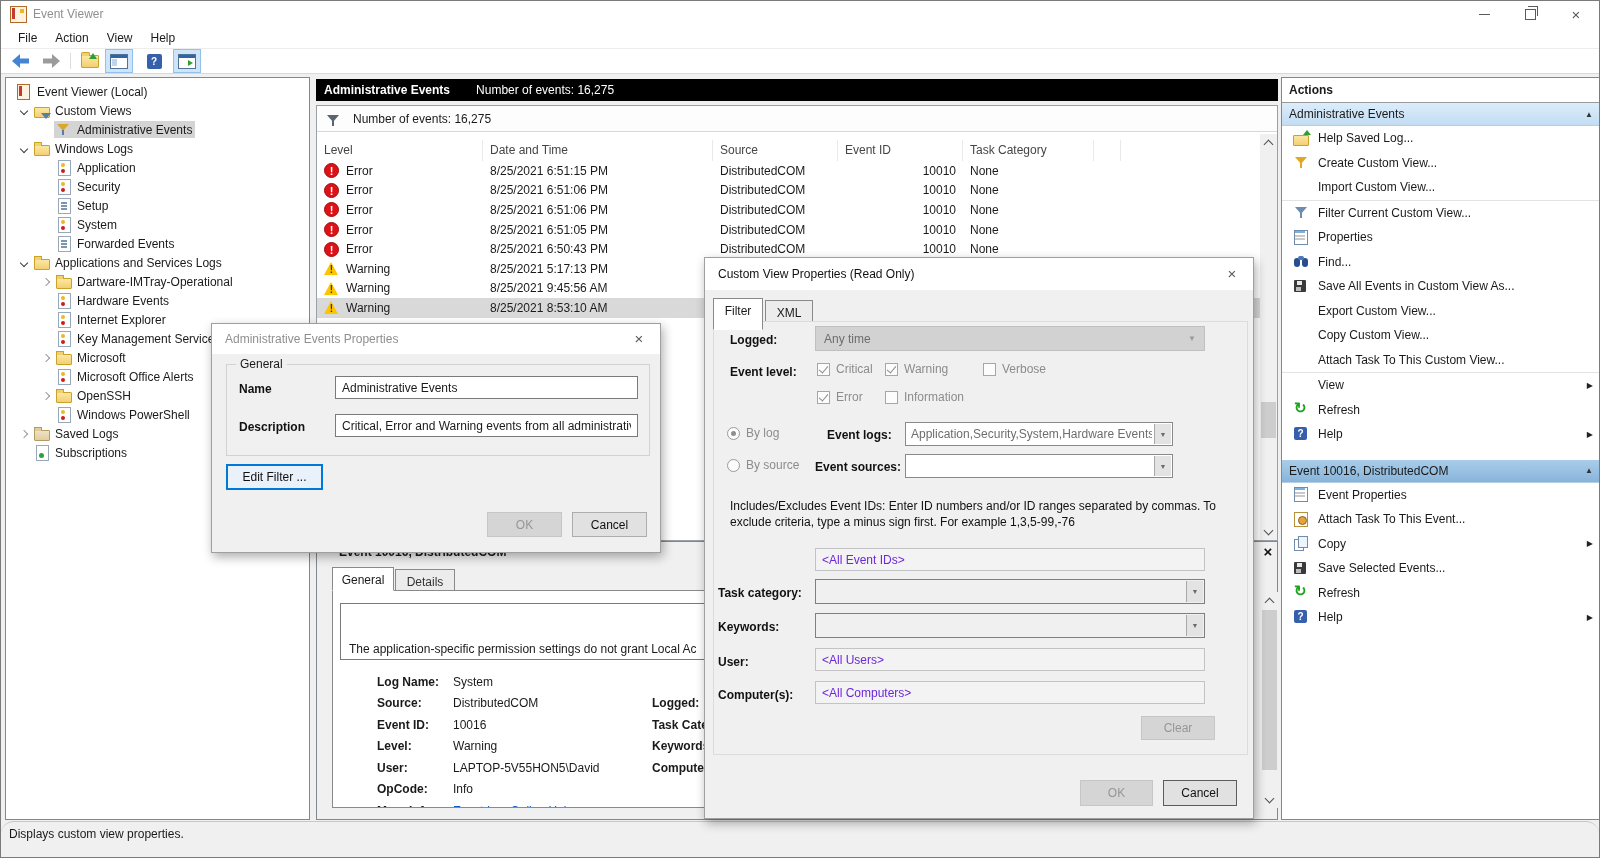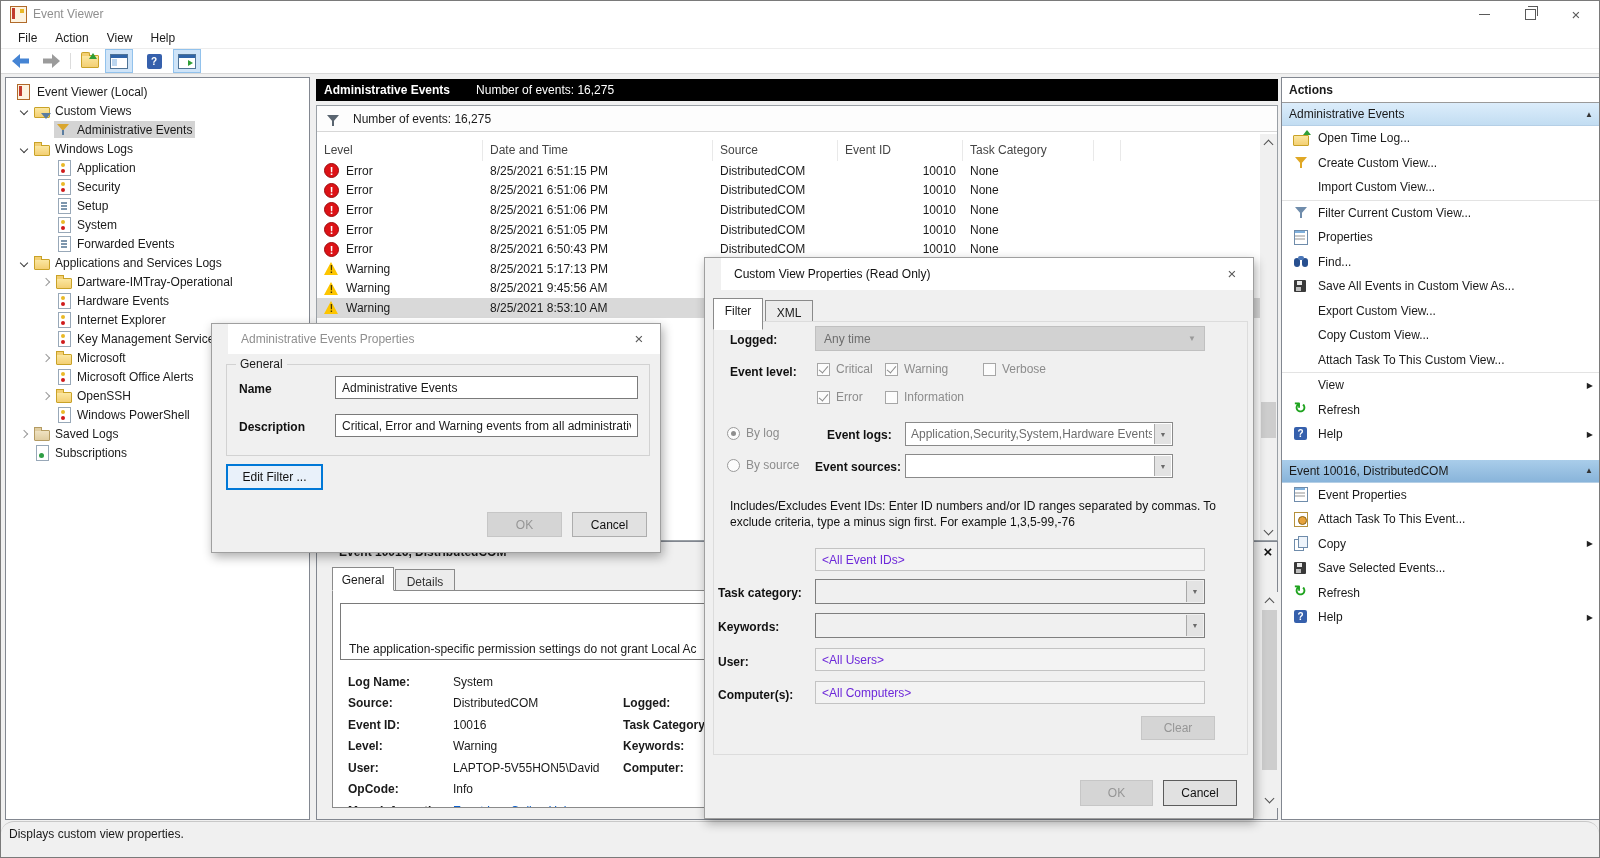--- a/index.html
+++ b/index.html
@@ -104,21 +104,21 @@
   .ptitle{position:absolute;left:22px;top:3px;font-weight:bold;color:#1a1a1a;}
   .pclose{position:absolute;left:941px;top:1px;width:20px;height:18px;font-weight:bold;font-size:15px;color:#111;text-align:center;line-height:18px;}
   .ptab{position:absolute;height:24px;line-height:24px;text-align:center;border:1px solid #8a8a8a;box-sizing:border-box;}
   .ptab.on{background:#fff;border-bottom-color:#fff;z-index:2;}
   .ptab.off{background:#ececec;color:#333;top:27px !important;height:22px;}
   .pbox{position:absolute;left:15px;top:48px;width:915px;height:218px;background:#fff;border:1px solid #8a8a8a;box-sizing:border-box;overflow:hidden;}
   .descbox{position:absolute;left:7px;top:12px;width:890px;height:57px;border:1px solid #7a7a7a;background:#fff;
     padding:3px 8px;box-sizing:border-box;line-height:17px;overflow:hidden;white-space:pre;}
   .prows{position:absolute;left:15px;top:80px;width:880px;}
   .prow{display:grid;grid-template-columns:105px 170px 82px 1fr;height:21.5px;align-items:center;white-space:nowrap;}
-  .plab{font-weight:bold;}
+  .plab{font-weight:bold;margin-left:29px;}
   .pval.link{color:#0b5fcc;text-decoration:underline;}
 
   
   .actions{position:absolute;left:1280px;top:76px;width:319px;height:743px;background:#fff;border:1px solid #828790;box-sizing:border-box;overflow:hidden;}
   .ahdr{height:24px;line-height:24px;font-weight:bold;padding-left:7px;border-bottom:1px solid #9a9a9a;}
   .arow{display:flex;align-items:center;height:24.5px;padding:0 6px 0 10px;white-space:nowrap;overflow:hidden;}
   .arow.header{height:22px;padding-left:7px;background:linear-gradient(180deg,#dcedfb,#c2ddf2);border-bottom:1px solid #b5cfe6;}
   .arow.header.dark{background:linear-gradient(180deg,#a9cdea,#88b4da);}
   .arow.header:not(:nth-child(1)){margin-top:0;}
   .arow.header.dark{margin-top:13px;}
@@ -148,21 +148,21 @@
   .aico.task::after{content:"";position:absolute;left:6px;top:4px;width:7px;height:7px;background:#e8a33d;border:1px solid #8a6414;border-radius:50%;}
   .aico.copy::before{content:"";position:absolute;left:2px;top:3px;width:8px;height:10px;background:#fff;border:1px solid #6f8cab;}
   .aico.copy::after{content:"";position:absolute;left:6px;top:0;width:8px;height:10px;background:#eef4fb;border:1px solid #6f8cab;}
 
   
   .statusbar{position:absolute;left:0;top:820px;width:100%;height:38px;background:#f0f0f0;border-top:1px solid #c8c8c8;
     padding:5px 0 0 8px;box-sizing:border-box;border-radius:13px;}
 
   
   .dlg{position:absolute;background:#f0f0f0;border:1px solid #9f9f9f;box-shadow:2px 4px 10px rgba(0,0,0,.32);box-sizing:border-box;}
-  .dtitle{position:absolute;left:0;top:0;right:0;background:#fff;display:flex;align-items:center;padding-left:13px;box-sizing:border-box;margin-left:16px;}
+  .dtitle{position:absolute;left:0;top:0;right:0;background:#fff;display:flex;align-items:center;padding-left:13px;box-sizing:border-box;}
   .dclose{position:absolute;right:0;top:0;width:42px;text-align:center;color:#5a5a5a;font-size:15px;}
   .grpbox{position:absolute;border:1px solid #d2d2d2;}
   .grpleg{position:absolute;top:-8px;left:9px;background:#f0f0f0;padding:0 4px;}
   .dlab{position:absolute;font-weight:bold;color:#111;}
   .tbx{position:absolute;border:1px solid #7a7a7a;background:#fff;font:12px "Liberation Sans",sans-serif;
     padding:0 6px;box-sizing:border-box;color:#1a1a1a;}
   .tbx.dim{background:#f3f3f3;border-color:#c3c3c3;color:#6d28d9;}
   .ddgray{position:absolute;background:#d2d2d2;border:1px solid #c0c0c0;box-sizing:border-box;color:#6d6d6d;
     display:flex;align-items:center;padding-left:8px;}
   .ddgray .chevdd{margin-left:auto;margin-right:8px;font-size:8px;color:#9a9a9a;}
@@ -606,21 +606,21 @@
 
         <div class="arow header light">
 
           <span class="albl">Administrative Events</span>
 
           <span class="acol">▲</span>
         </div>
 
         <div class="arow item">
           <span class="aico open-folder"></span>
-          <span class="albl">Open Time Log...</span>
+          <span class="albl">Help Saved Log...</span>
           <span class="aarrow">▶</span>
 
         </div>
 
         <div class="arow item">
           <span class="aico funnel-gold"></span>
           <span class="albl">Create Custom View...</span>
           <span class="aarrow">▶</span>
 
         </div>

